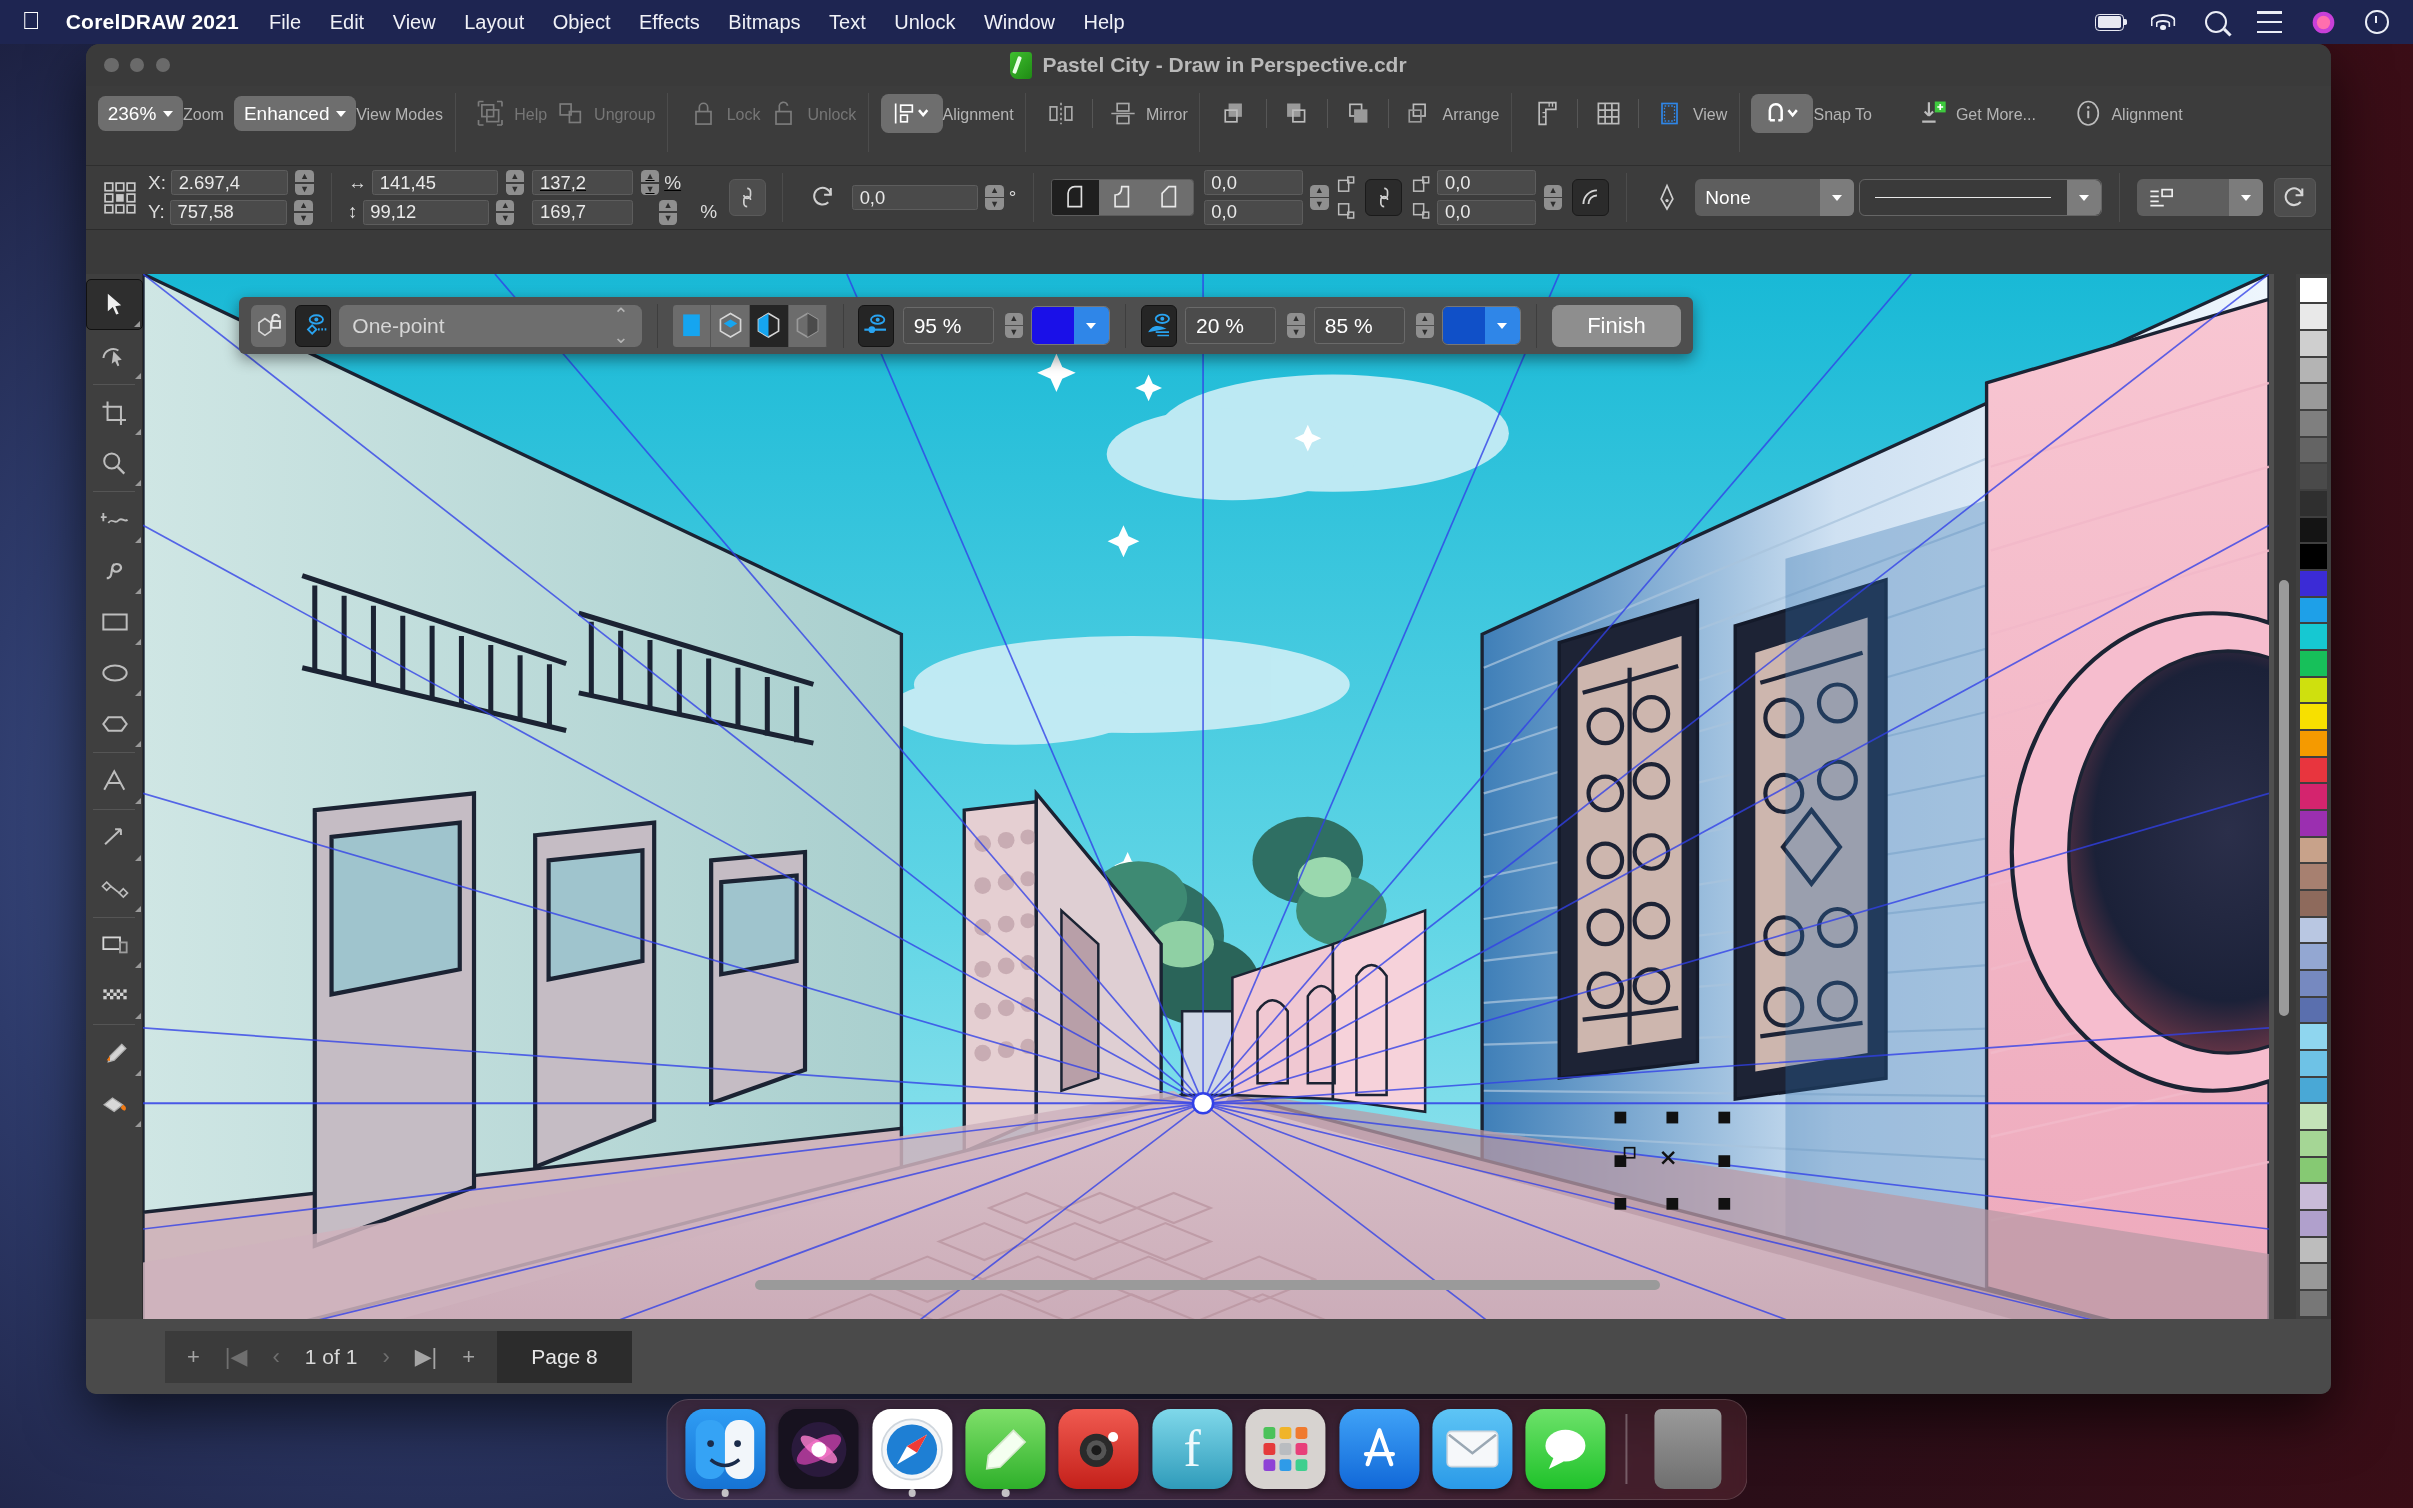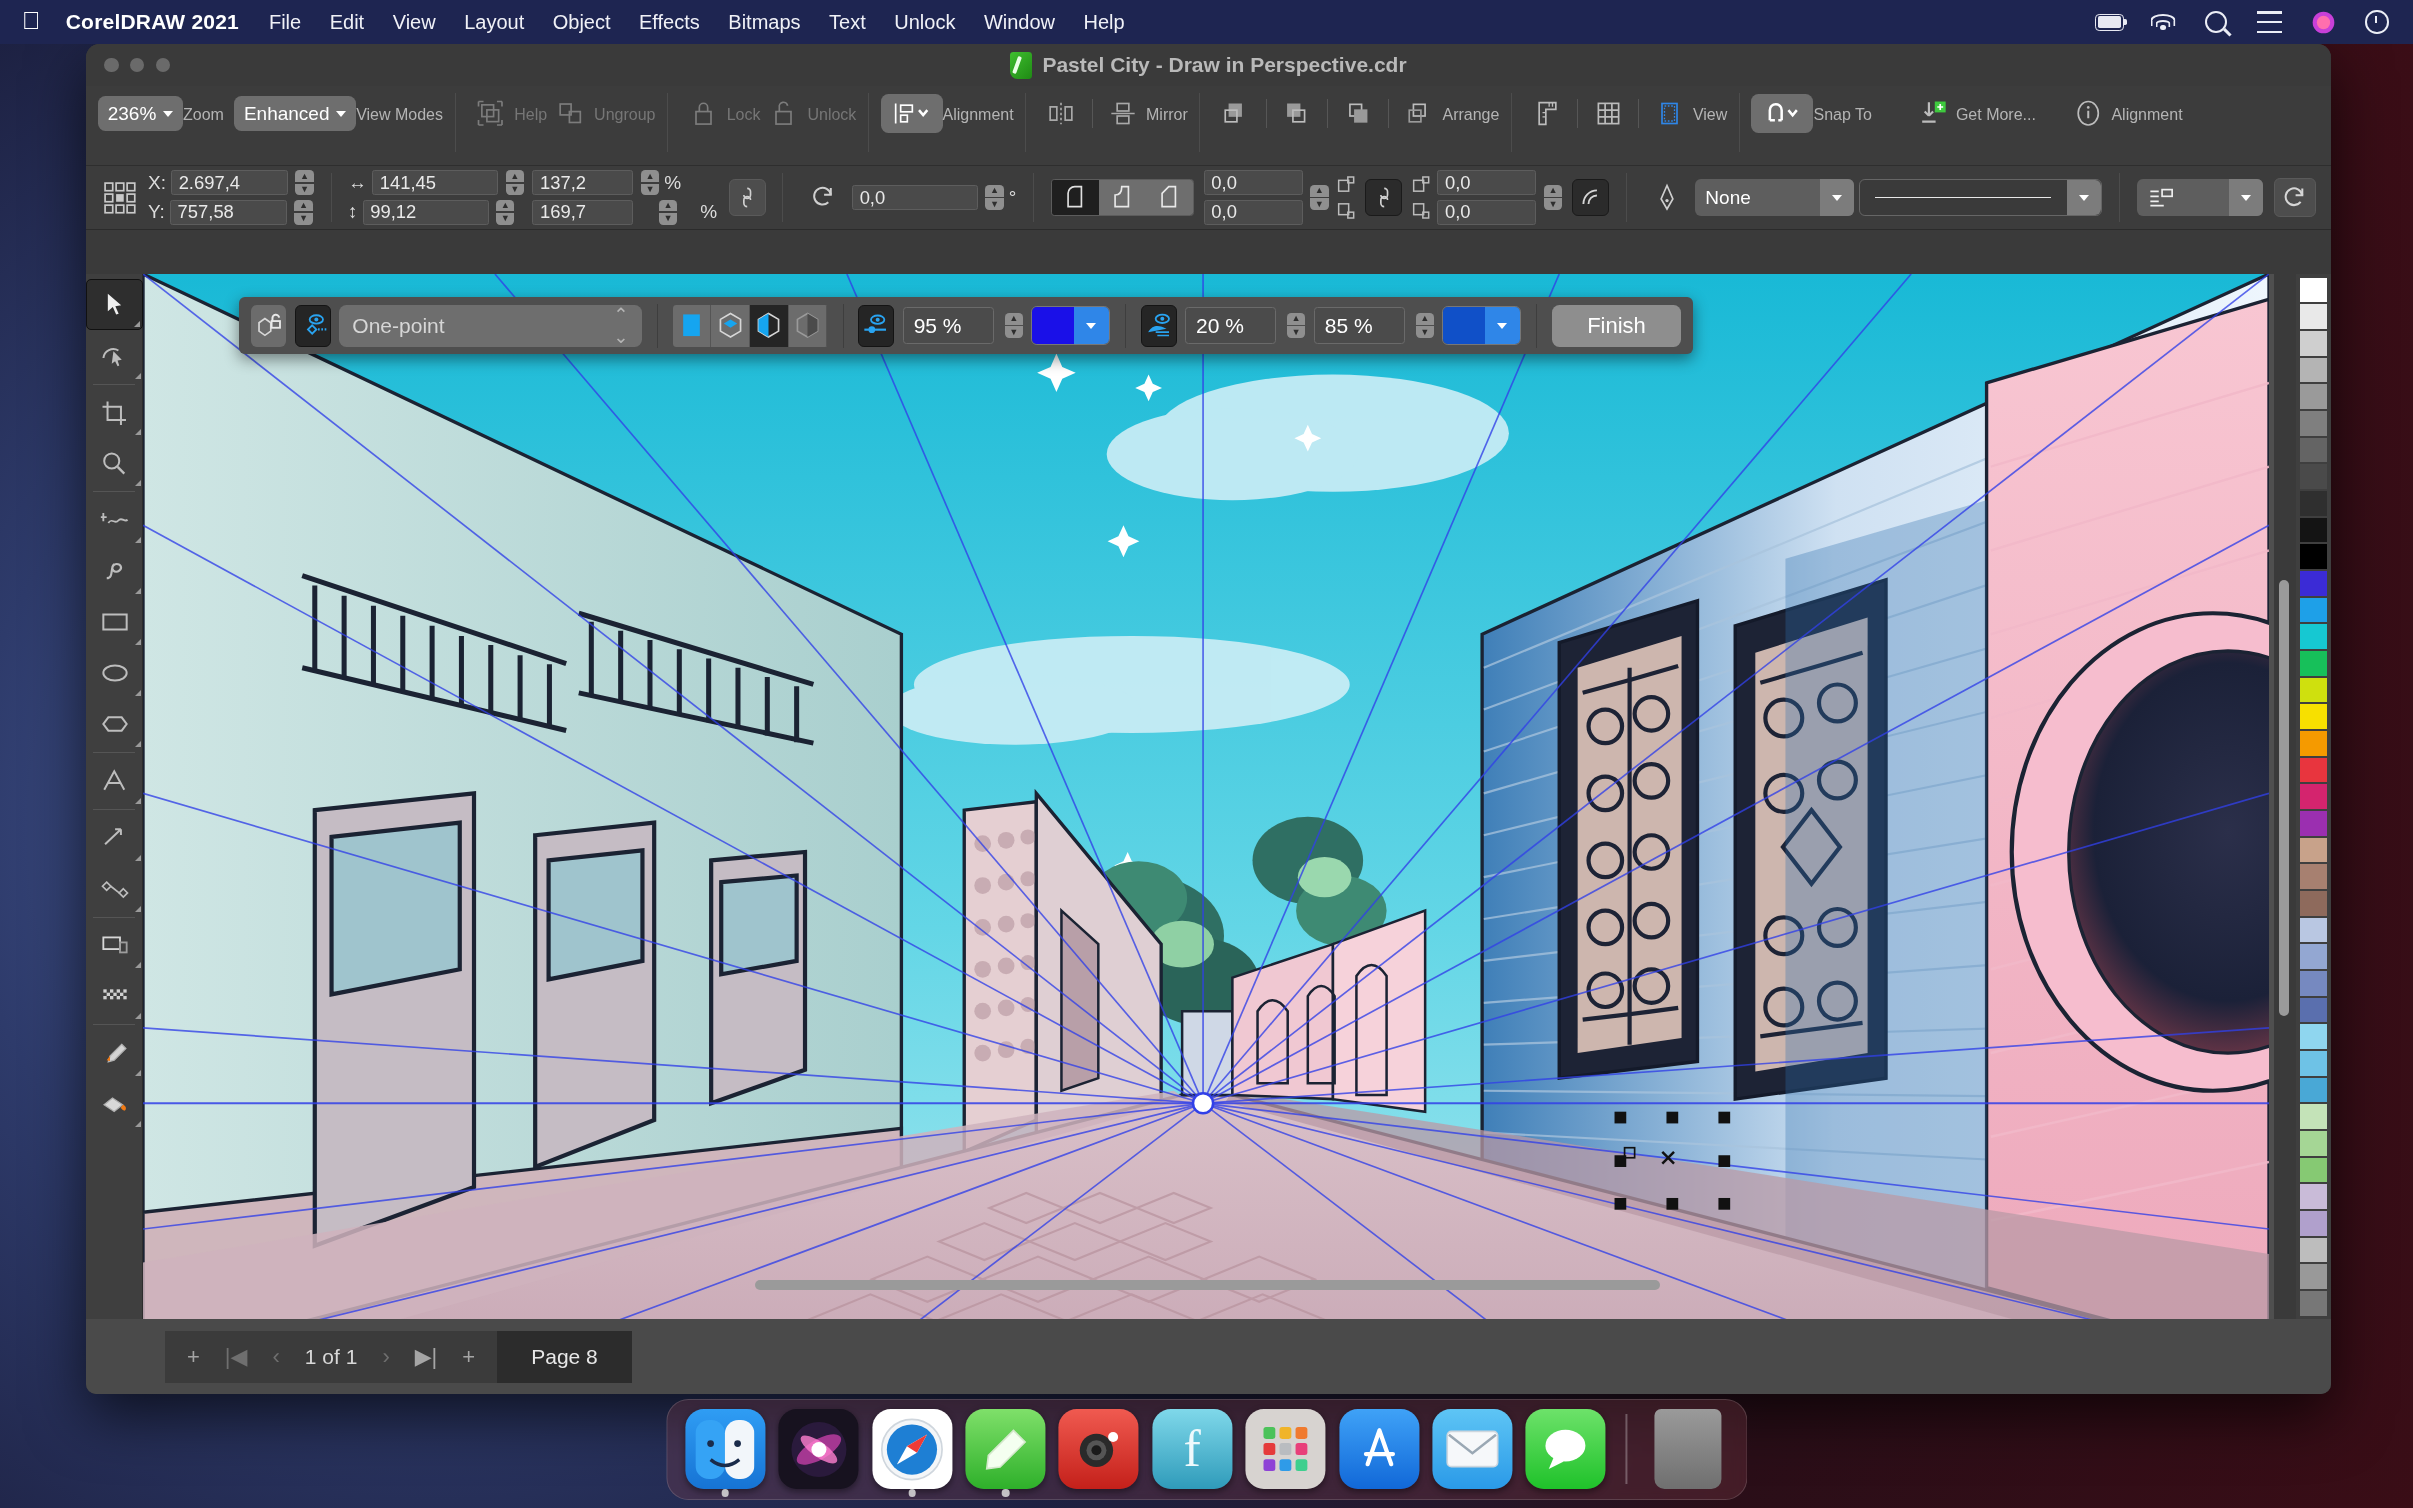--- a/index.html
+++ b/index.html
@@ -482,21 +482,21 @@
         <span class="plabel">↕</span>
         <span class="pfield" style="width:126px">99,12</span>
         <span class="spin">
             <b>▲</b>
             <b>▼</b>
           </span>
       </div>
     </div>
 
     <div style="display:flex;flex-direction:column;gap:4.2px;margin-left:3.4px;">
-      <div style="display:flex;align-items:center;gap:5px;">
+      <div style="display:flex;align-items:center;gap:5px;text-decoration:underline;">
         <span class="pfield" style="width:101px">137,2</span>
         <span class="spin">
             <b>▲</b>
             <b>▼</b>
           </span>
         <span class="plabel">%</span>
       </div>
       <div style="display:flex;align-items:center;gap:23px;">
         <span class="pfield" style="width:101px">169,7</span>
         <span class="spin">

